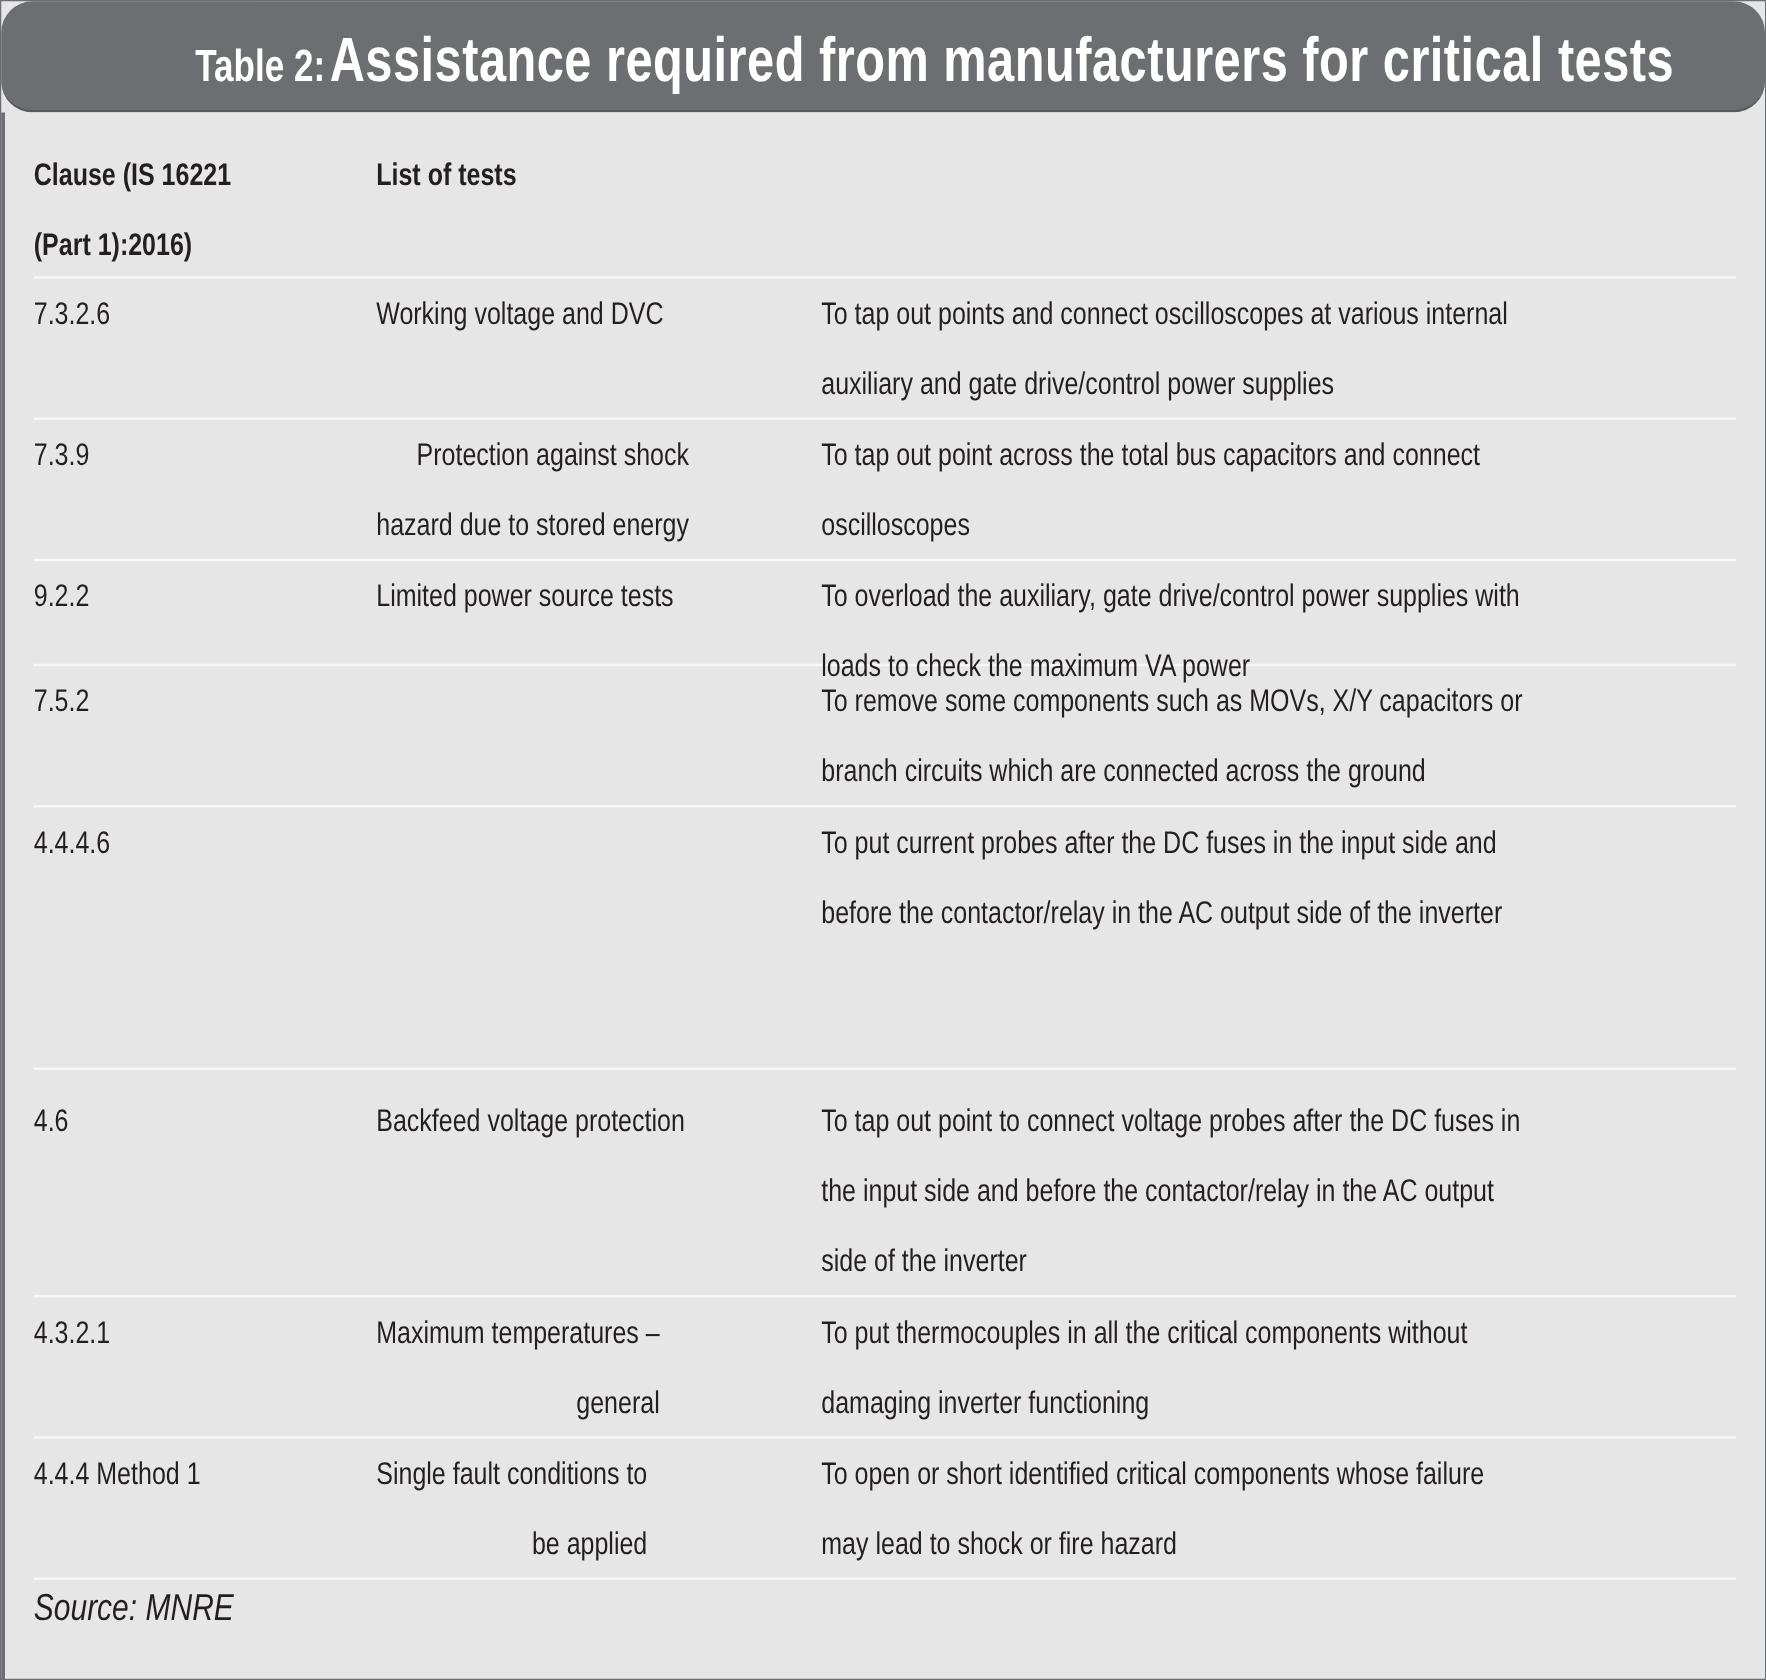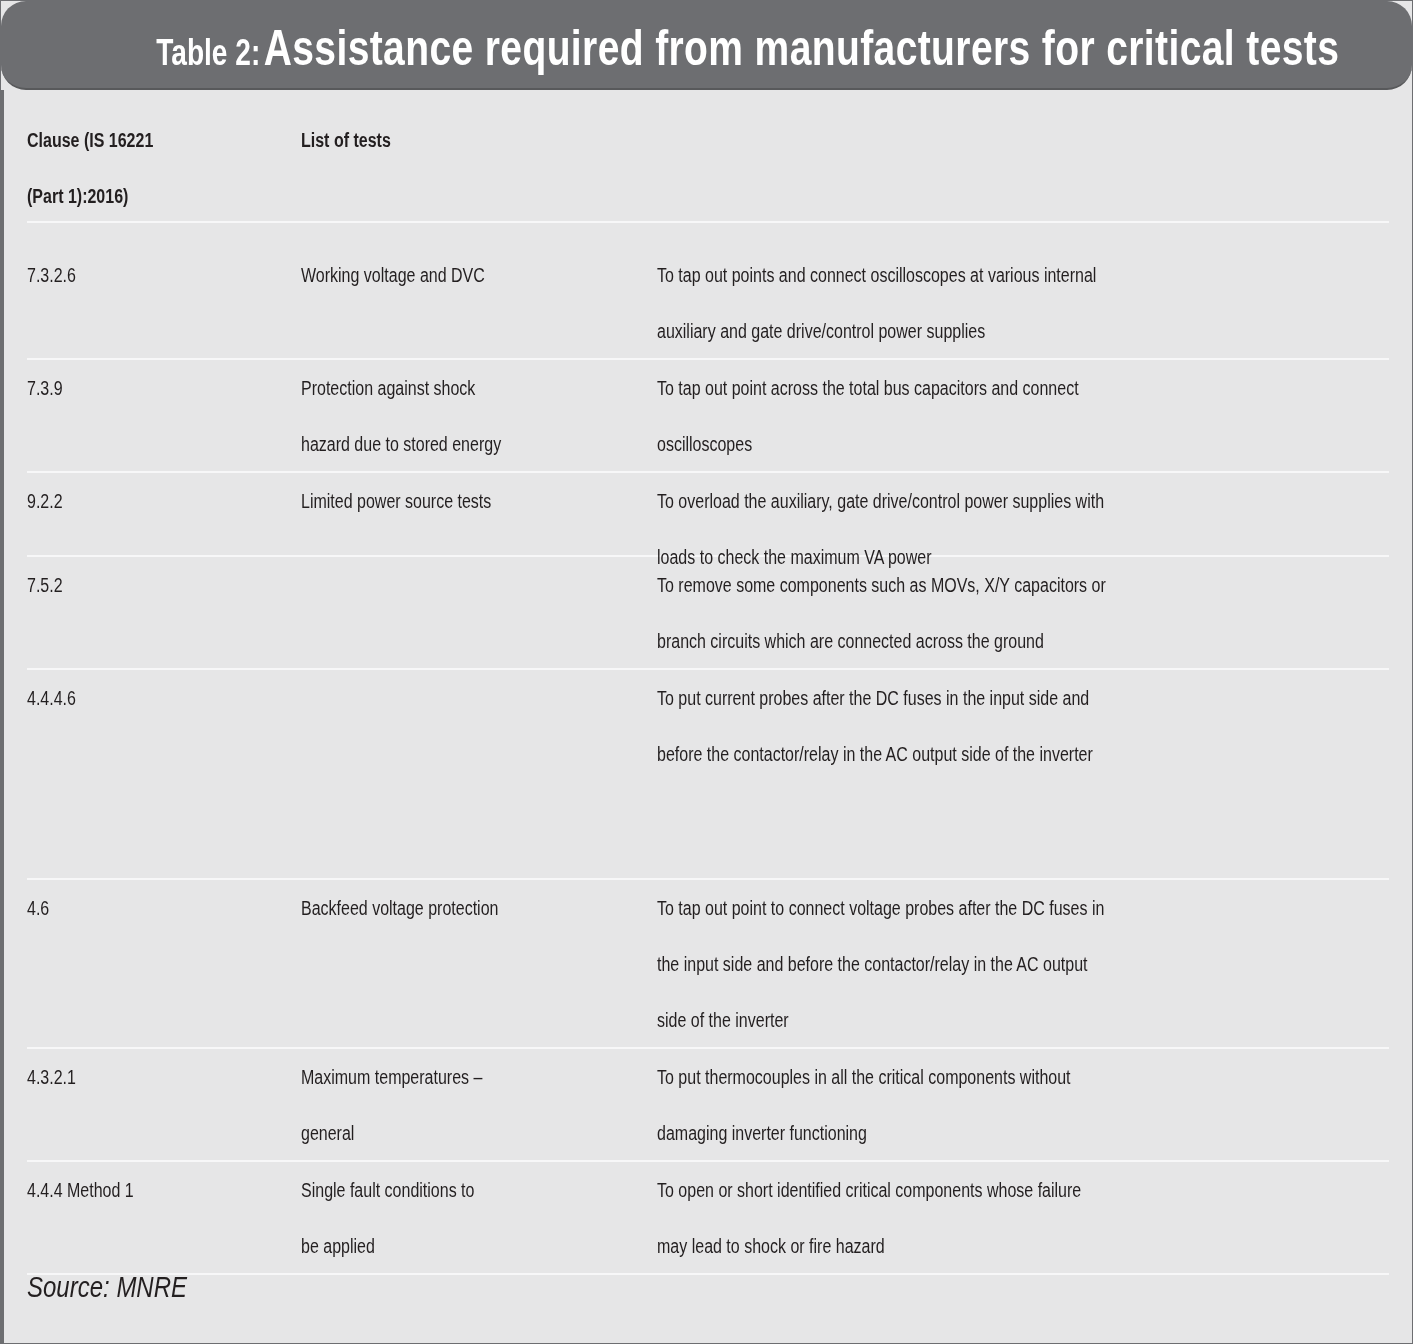--- a/index.html
+++ b/index.html
@@ -72,33 +72,33 @@
       width: 1362px;
     }
     .row {
       position: relative;
       border-bottom: 2px solid #f7f7f8;
       box-sizing: border-box;
     }
     .cell {
       position: absolute;
       top: 0;
-      font-size: 20px;
+      font-size: 25px;
       line-height: 56px;
       color: #231f20;
       white-space: nowrap;
     }
     .cell .line {
       display: block;
       transform: scaleX(0.80);
       transform-origin: left center;
       height: 56px;
     }
     .c0 { left: 0; }
-    .c1 { left: 274px; }
+    .c1 { left: 274px; text-align: right; }
     .c2 { left: 630px; }
     .hdr .cell { font-weight: bold; }
     .source {
       position: absolute;
       left: 26px;
       top: 1258px;
       font-size: 30px;
       line-height: 56px;
       font-style: italic;
       color: #231f20;
@@ -122,21 +122,21 @@
   <div class="table" id="tbl">
     <div class="row hdr" style="height:111px;">
       <div class="cell c0">
         <span class="line">Clause (IS 16221</span>
         <span class="line">(Part 1):2016)</span>
       </div>
       <div class="cell c1">
         <span class="line">List of tests</span>
       </div>
     </div>
-  <div class="row" style="height: 113px; margin-top: 24px;">
+  <div class="row" style="height: 113px;">
         <div class="cell c0">
           <span class="line">7.3.2.6</span>
         </div>
         <div class="cell c1">
           <span class="line">Working voltage and DVC</span>
         </div>
         <div class="cell c2">
           <span class="line">To tap out points and connect oscilloscopes at various internal</span>
           <span class="line">auxiliary and gate drive/control power supplies</span>
         </div>
@@ -177,21 +177,21 @@
       </div>
       <div class="row" style="height: 210px;">
         <div class="cell c0">
           <span class="line">4.4.4.6</span>
         </div>
         <div class="cell c2">
           <span class="line">To put current probes after the DC fuses in the input side and</span>
           <span class="line">before the contactor/relay in the AC output side of the inverter</span>
         </div>
       </div>
-      <div class="row" style="height: 169px;">
+      <div class="row" style="height: 169px; margin-top: 13px;">
         <div class="cell c0">
           <span class="line">4.6</span>
         </div>
         <div class="cell c1">
           <span class="line">Backfeed voltage protection</span>
         </div>
         <div class="cell c2">
           <span class="line">To tap out point to connect voltage probes after the DC fuses in</span>
           <span class="line">the input side and before the contactor/relay in the AC output</span>
           <span class="line">side of the inverter</span>

